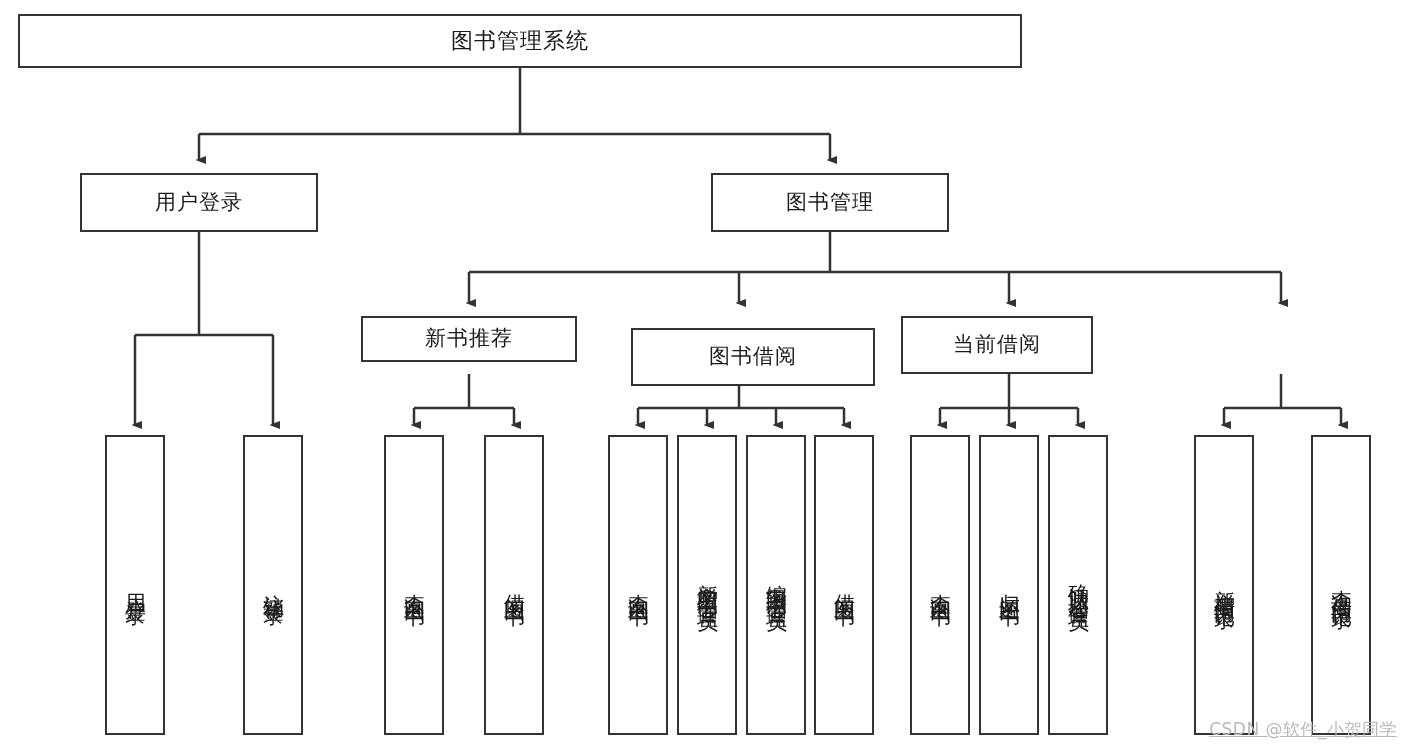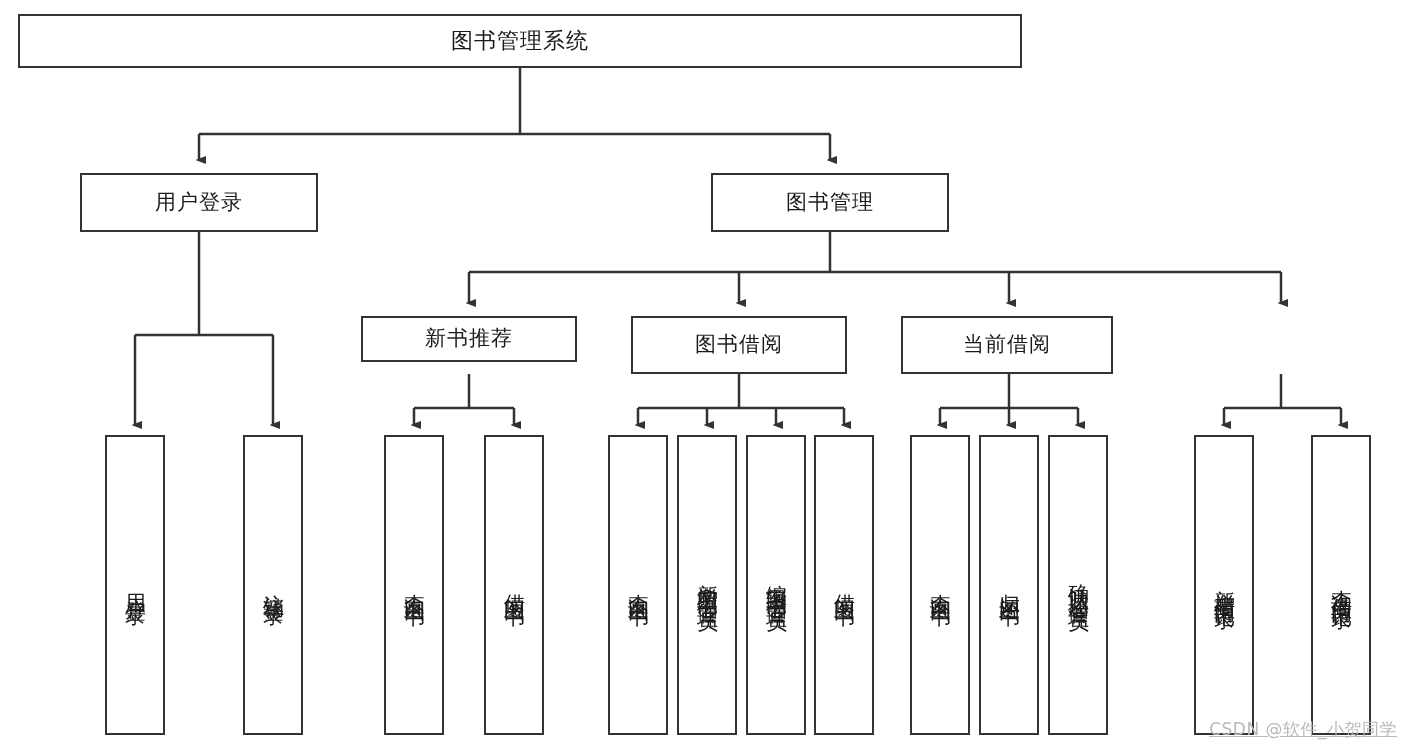--- a/index.html
+++ b/index.html
@@ -131,24 +131,24 @@
   <div class="node-box" style="left:80px; top:173px; width:238px; height:59px;">
     <span class="node-label-h">用户登录</span>
   </div>
   <div class="node-box" style="left:711px; top:173px; width:238px; height:59px;">
     <span class="node-label-h">图书管理</span>
   </div>
 
   <div class="node-box" style="left:361px; top:316px; width:216px; height:46px;">
     <span class="node-label-h">新书推荐</span>
   </div>
-  <div class="node-box" style="left:631px; top:316px; width:216px; height:58px;">
+  <div class="node-box" style="left:631px; top:328px; width:244px; height:58px;">
     <span class="node-label-h">图书借阅</span>
   </div>
-  <div class="node-box" style="left:901px; top:316px; width:212px; height:58px;">
+  <div class="node-box" style="left:901px; top:316px; width:192px; height:58px;">
     <span class="node-label-h">当前借阅</span>
   </div>
 
   <div class="node-box" style="left:105px; top:435px; width:60px; height:300px;">
     <span class="node-label-v">用户登录</span>
   </div>
   <div class="node-box" style="left:243px; top:435px; width:60px; height:300px;">
     <span class="node-label-v">注销登录</span>
   </div>
 

